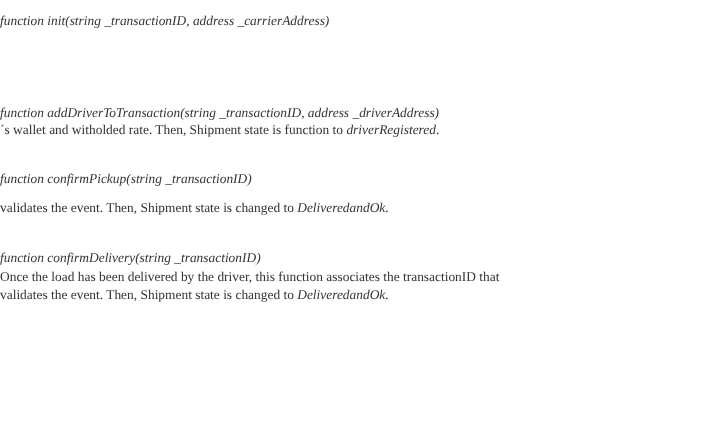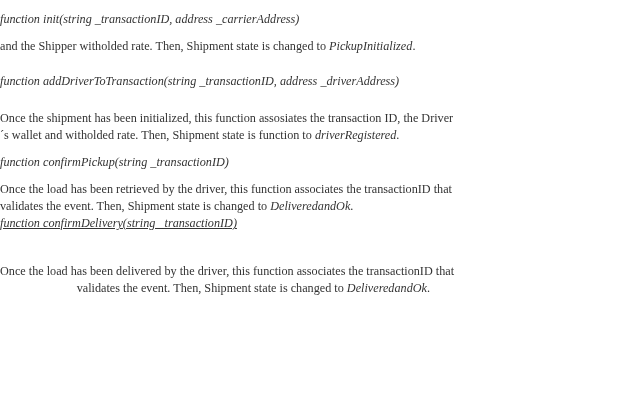--- a/index.html
+++ b/index.html
@@ -39,35 +39,32 @@
     }
     em { font-style: italic; }
   </style>
 </head>
 <body>
 
 <div class="doc">
 
   <div class="sig" style="top:11px;">function init(string _transactionID, address _carrierAddress)</div>
   <div class="para" style="top:38px;">
-    <span class="line"><span>and the Shipper witholded rate. Then, Shipment state is changed to </span><em>PickupInitialized</em><span>.</span></span>
   </div>
 
-  <div class="sig" style="top:73px;">function addDriverToTransaction(string _transactionID, address _driverAddress)</div>
+  <div class="sig" style="top:94px;">function addDriverToTransaction(string _transactionID, address _driverAddress)</div>
   <div class="para" style="top:110px;">
-    <span class="line">Once the shipment has been initialized, this function assosiates the transaction ID, the Driver</span>
     <span class="line"><span>´s wallet and witholded rate. Then, Shipment state is function to </span><em>driverRegistered</em><span>.</span></span>
   </div>
 
   <div class="sig" style="top:154px;">function confirmPickup(string _transactionID)</div>
   <div class="para" style="top:181px;">
-    <span class="line">Once the load has been retrieved by the driver, this function associates the transactionID that</span>
     <span class="line"><span>validates the event. Then, Shipment state is changed to </span><em>DeliveredandOk</em><span>.</span></span>
   </div>
 
-  <div class="sig" style="top:215px;text-decoration:underline;">function confirmDelivery(string _transactionID)</div>
-  <div class="para" style="top:263px;text-align:right;">
+  <div class="sig" style="top:226px;">function confirmDelivery(string _transactionID)</div>
+  <div class="para" style="top:243px;">
     <span class="line">Once the load has been delivered by the driver, this function associates the transactionID that</span>
     <span class="line"><span>validates the event. Then, Shipment state is changed to </span><em>DeliveredandOk</em><span>.</span></span>
   </div>
 
 
 </div>
 
 </body></html>

